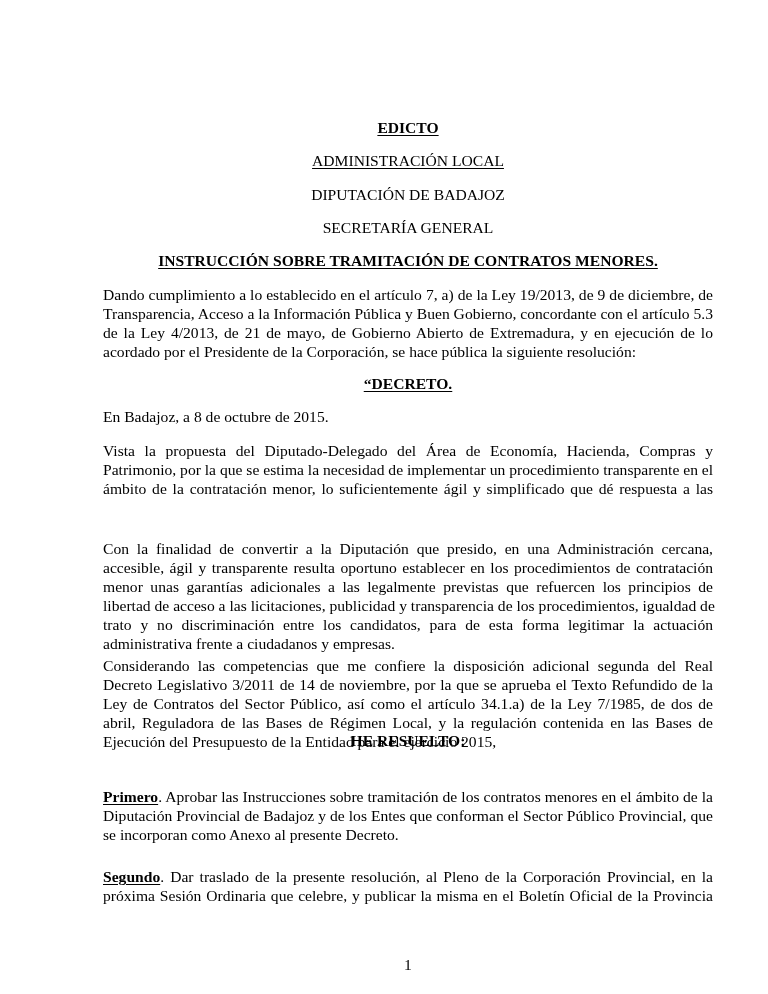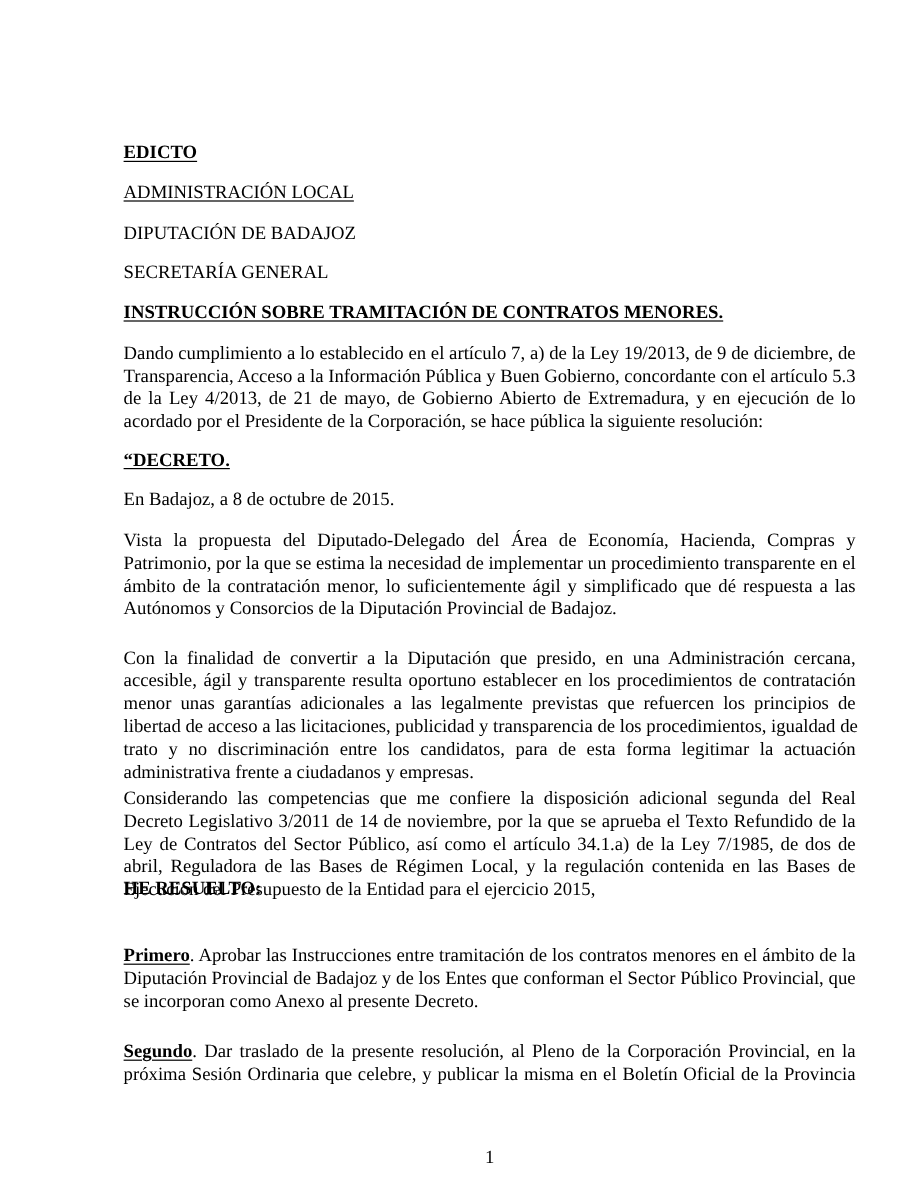--- a/index.html
+++ b/index.html
@@ -16,20 +16,21 @@
       color: #000000;
       font-size: 15.6px;
     }
     .page {
       position: absolute;
       left: 103px;
       top: 0;
       width: 610px;
     }
     .center {
+      text-align: center;
       position: absolute;
       left: 0;
       width: 610px;
       line-height: 19px;
       white-space: nowrap;
     }
     .u { text-decoration: underline; text-underline-offset: 2px; text-decoration-thickness: 1px; }
     .b { font-weight: bold; }
     .para {
       position: absolute;
@@ -82,21 +83,20 @@
   </div>
 
   <div class="center b u" style="top:374px;">“DECRETO.</div>
 
   <div class="plain" style="top:407px;">En Badajoz, a  8 de octubre  de 2015.</div>
 
   <div class="para" style="top:441px;">
     <span class="line">Vista la propuesta del Diputado-Delegado del Área de Economía, Hacienda, Compras y</span>
     <span class="line">Patrimonio, por la que se estima la necesidad de implementar un procedimiento transparente en el</span>
     <span class="line">ámbito de la contratación menor, lo suficientemente ágil y simplificado que dé respuesta a las</span>
-    <span class="line last">Autónomos y Consorcios de la  Diputación Provincial de Badajoz.</span>
   </div>
 
   <div class="para" style="top:539px;">
     <span class="line">Con la finalidad de convertir a la  Diputación que presido, en una Administración cercana,</span>
     <span class="line">accesible, ágil y transparente resulta oportuno establecer en los procedimientos de contratación</span>
     <span class="line">menor unas garantías adicionales a las legalmente previstas que refuercen los principios de</span>
     <span class="line">libertad de acceso a las licitaciones, publicidad y transparencia de los procedimientos, igualdad de</span>
     <span class="line">trato y no discriminación entre los candidatos, para de esta forma legitimar la actuación</span>
     <span class="line last">administrativa frente a ciudadanos y empresas.</span>
   </div>
@@ -105,21 +105,21 @@
     <span class="line">Considerando las competencias que me confiere la disposición adicional segunda del Real</span>
     <span class="line">Decreto Legislativo 3/2011 de 14 de noviembre, por la que se aprueba el Texto Refundido de la</span>
     <span class="line">Ley de Contratos del Sector Público, así como el artículo 34.1.a)  de la Ley 7/1985, de dos de</span>
     <span class="line">abril, Reguladora de las Bases de Régimen Local, y la regulación contenida en las Bases de</span>
     <span class="line last">Ejecución del Presupuesto de la  Entidad para el ejercicio 2015,</span>
   </div>
 
   <div class="center b" style="top:731px;">HE RESUELTO:</div>
 
   <div class="para" style="top:787px;">
-    <span class="line"><span class="b u">Primero</span><span>. Aprobar las Instrucciones entre tramitación de los contratos menores en el ámbito de la</span></span>
+    <span class="line"><span class="b u">Primero</span><span>. Aprobar las Instrucciones sobre tramitación de los contratos menores en el ámbito de la</span></span>
     <span class="line">Diputación  Provincial de Badajoz y de los Entes que conforman el Sector Público Provincial, que</span>
     <span class="line last">se incorporan como Anexo al presente Decreto.</span>
   </div>
 
   <div class="para" style="top:867px;">
     <span class="line"><span class="b u">Segundo</span><span>. Dar traslado de la presente resolución, al Pleno de la Corporación  Provincial, en la</span></span>
     <span class="line">próxima Sesión Ordinaria que celebre, y publicar la misma en el Boletín Oficial de la  Provincia</span>
   </div>
 
   <div class="pagenum">1</div>

